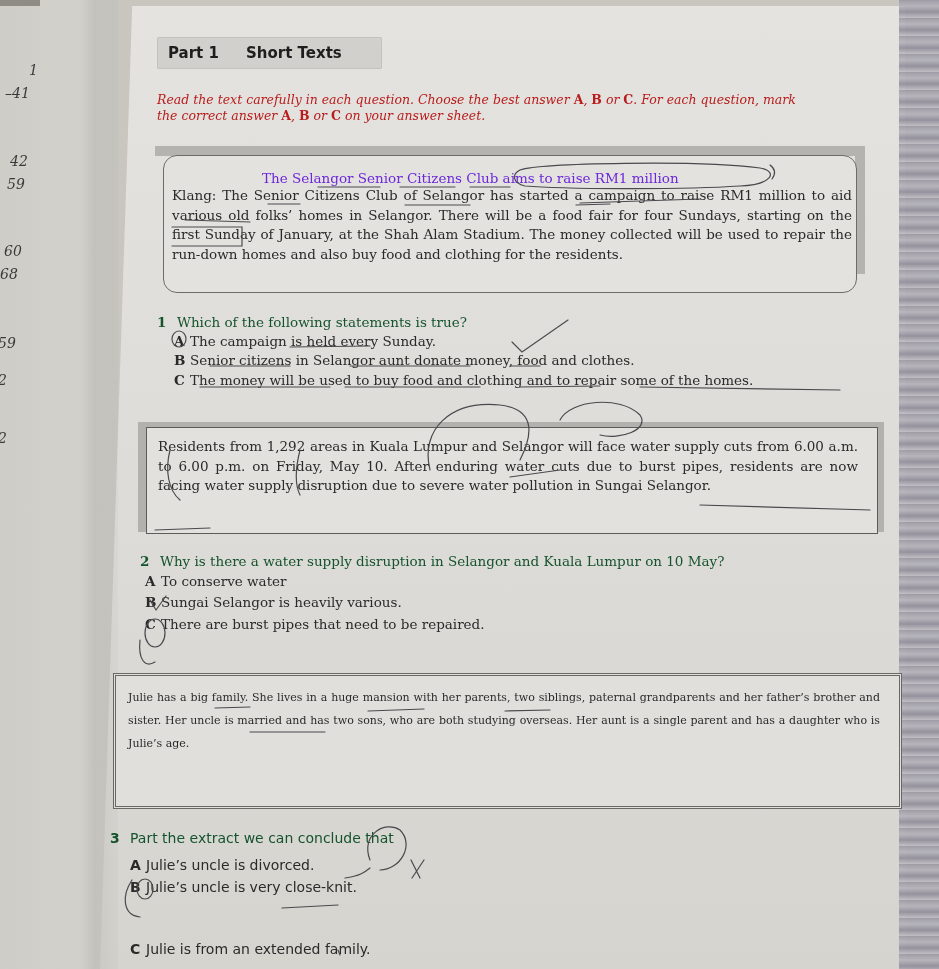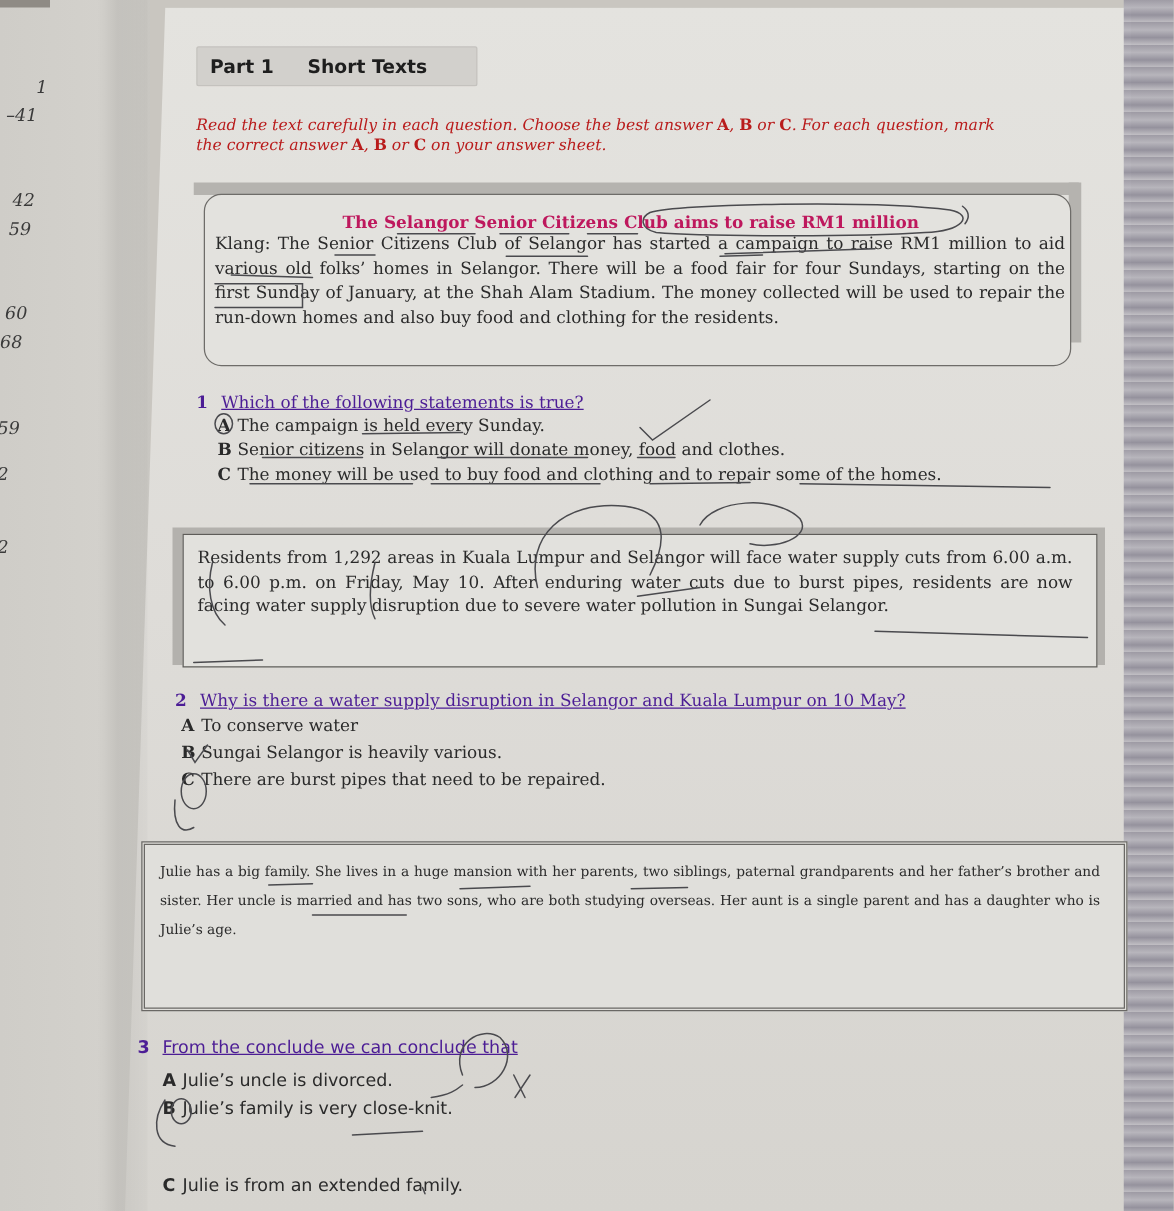--- a/index.html
+++ b/index.html
@@ -61,29 +61,29 @@
   }
   .box1-shadow-r {
     position: absolute; left: 855px; top: 146px; width: 10px; height: 128px; background: #b5b3af;
   }
   .box1 {
     position: absolute; left: 163px; top: 155px; width: 692px; height: 136px;
     border: 1.5px solid #6e6c69; border-radius: 14px;
     background: #e3e2de;
   }
   .box1-title {
-    position: absolute; left: 274px; top: 170px; font-size: 13.5px; font-weight: bold; color: #be185d;
+    position: absolute; left: 262px; top: 170px; font-size: 13.5px; font-weight: normal; color: #6d28d9;
   }
   .box1-body {
     position: absolute; left: 172px; top: 186px; width: 680px;
     font-size: 13.5px; line-height: 19.5px; text-align: justify; color: #2a2a2a;
   }
 
   .q {
-    position: absolute; font-size: 13.5px; color: #4c1d95; white-space: nowrap; text-decoration: underline;
+    position: absolute; font-size: 13.5px; color: #14532d; white-space: nowrap;
   }
   .q .num { display: inline-block; width: 20px; font-weight: bold; }
   .opt { position: absolute; font-size: 13.5px; color: #2a2a2a; white-space: nowrap; }
   .opt .letter { display: inline-block; width: 16px; font-weight: bold; }
 
   
   .box2-shadow {
     position: absolute; left: 138px; top: 422px; width: 746px; height: 110px; background: #b3b1ad;
   }
   .box2 {
@@ -144,21 +144,21 @@
 <div class="box1-title">The Selangor Senior Citizens Club aims to raise RM1 million</div>
 <div class="box1-body">Klang: The Senior Citizens Club of Selangor has started a campaign to raise RM1 million to aid various old folks’ homes in Selangor. There will be a food fair for four Sundays, starting on the first Sunday of January, at the Shah Alam Stadium. The money collected will be used to repair the run-down homes and also buy food and clothing for the residents.</div>
 
 <div class="q" style="left:157px;top:314px;">
   <span class="num">1</span><span>Which of the following statements is true?</span>
 </div>
 <div class="opt" style="left:174px;top:333px;">
   <span class="letter">A</span><span>The campaign is held every Sunday.</span>
 </div>
 <div class="opt" style="left:174px;top:352px;">
-  <span class="letter">B</span><span>Senior citizens in Selangor will donate money, food and clothes.</span>
+  <span class="letter">B</span><span>Senior citizens in Selangor aunt donate money, food and clothes.</span>
 </div>
 <div class="opt" style="left:174px;top:372px;">
   <span class="letter">C</span><span>The money will be used to buy food and clothing and to repair some of the homes.</span>
 </div>
 
 <div class="box2-shadow"></div>
 <div class="box2"></div>
 <div class="box2-body">Residents from 1,292 areas in Kuala Lumpur and Selangor will face water supply cuts from 6.00 a.m. to 6.00 p.m. on Friday, May 10. After enduring water cuts due to burst pipes, residents are now facing water supply disruption due to severe water pollution in Sungai Selangor.</div>
 
 <div class="q" style="left:140px;top:553px;">
@@ -171,27 +171,27 @@
   <span class="letter">B</span><span>Sungai Selangor is heavily various.</span>
 </div>
 <div class="opt" style="left:145px;top:616px;">
   <span class="letter">C</span><span>There are burst pipes that need to be repaired.</span>
 </div>
 
 <div class="box3-outer"></div>
 <div class="box3-body">Julie has a big family. She lives in a huge mansion with her parents, two siblings, paternal grandparents and her father’s brother and sister. Her uncle is married and has two sons, who are both studying overseas. Her aunt is a single parent and has a daughter who is Julie’s age.</div>
 
 <div class="q q3" style="left:110px;top:830px;">
-  <span class="num">3</span><span>From the conclude we can conclude that</span>
+  <span class="num">3</span><span>Part the extract we can conclude that</span>
 </div>
 <div class="opt q3" style="left:130px;top:857px;">
   <span class="letter">A</span><span>Julie’s uncle is divorced.</span>
 </div>
 <div class="opt q3" style="left:130px;top:879px;">
-  <span class="letter">B</span><span>Julie’s family is very close-knit.</span>
+  <span class="letter">B</span><span>Julie’s uncle is very close-knit.</span>
 </div>
 <div class="opt q3" style="left:130px;top:930px;margin-top:11px;">
   <span class="letter">C</span><span>Julie is from an extended family.</span>
 </div>
 
 <svg class="pencil" viewBox="0 0 939 969" fill="none" stroke="#4a4a4e" stroke-width="1.2" stroke-linecap="round">
 
   <path d="M520 170 C 540 163, 700 160, 760 168 C 780 172, 770 185, 740 186 C 680 190, 560 189, 525 186 C 512 183, 512 174, 520 170"></path>
   <path d="M770 165 q 8 6 2 14"></path>
 

